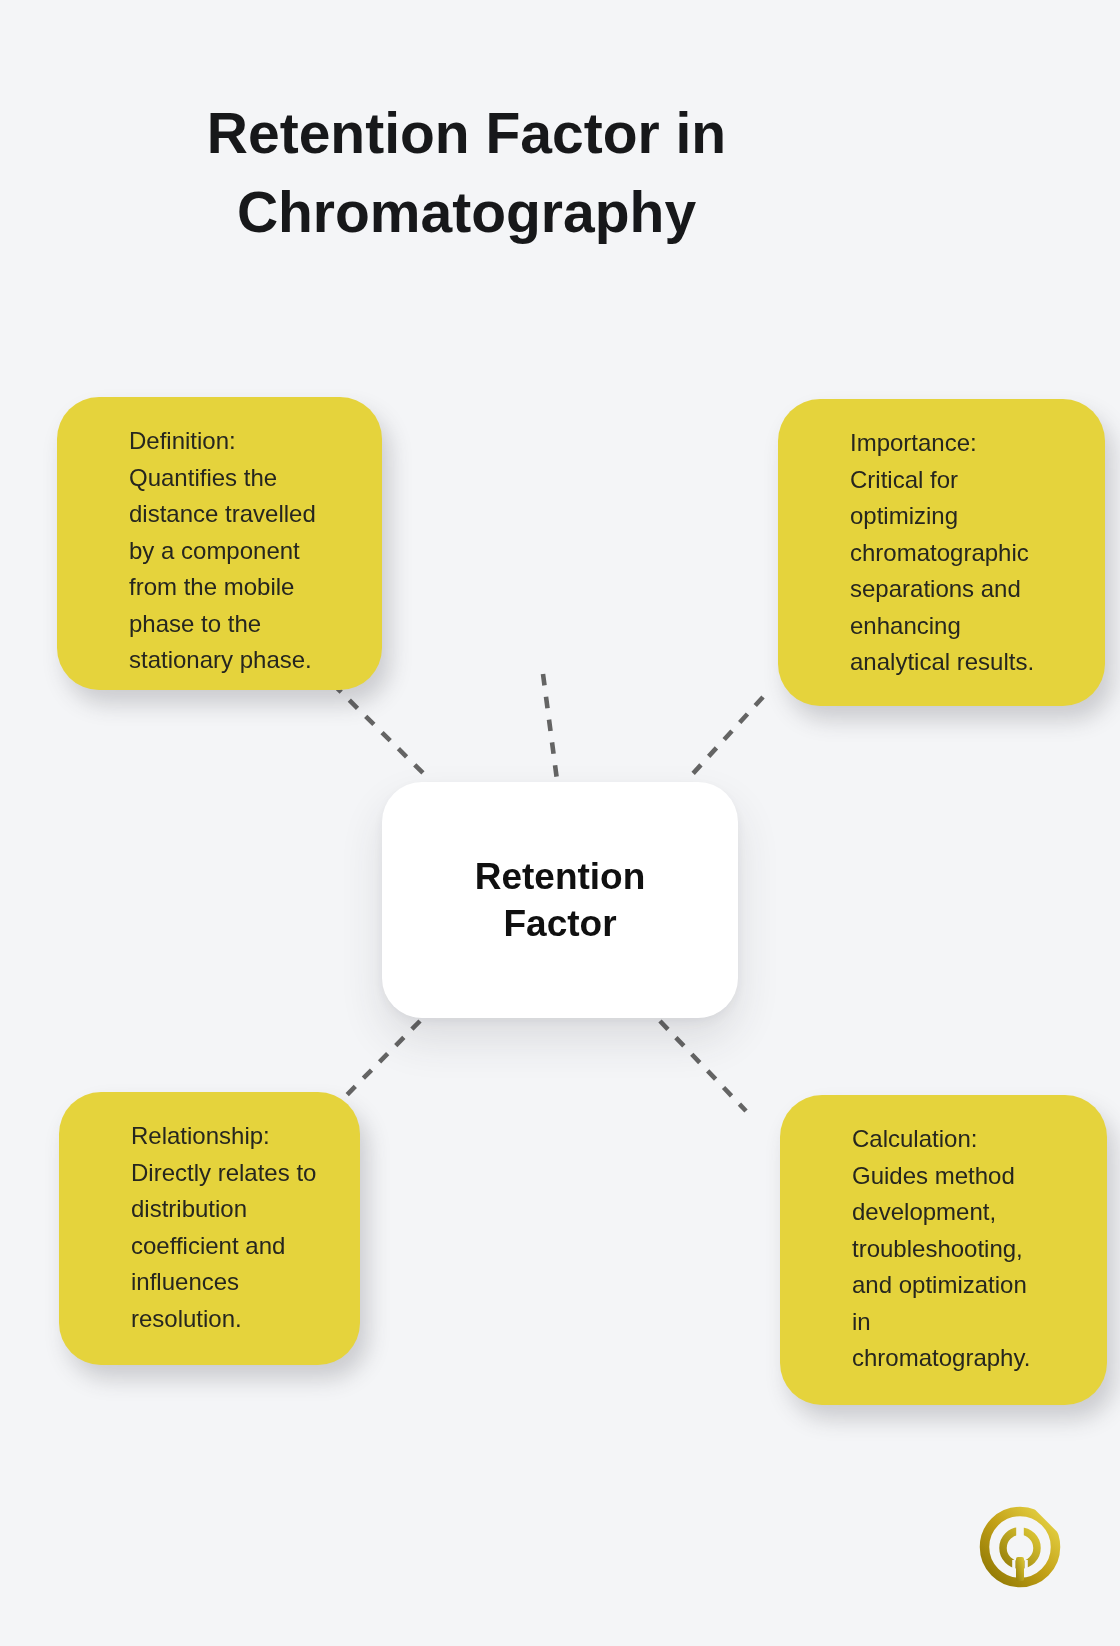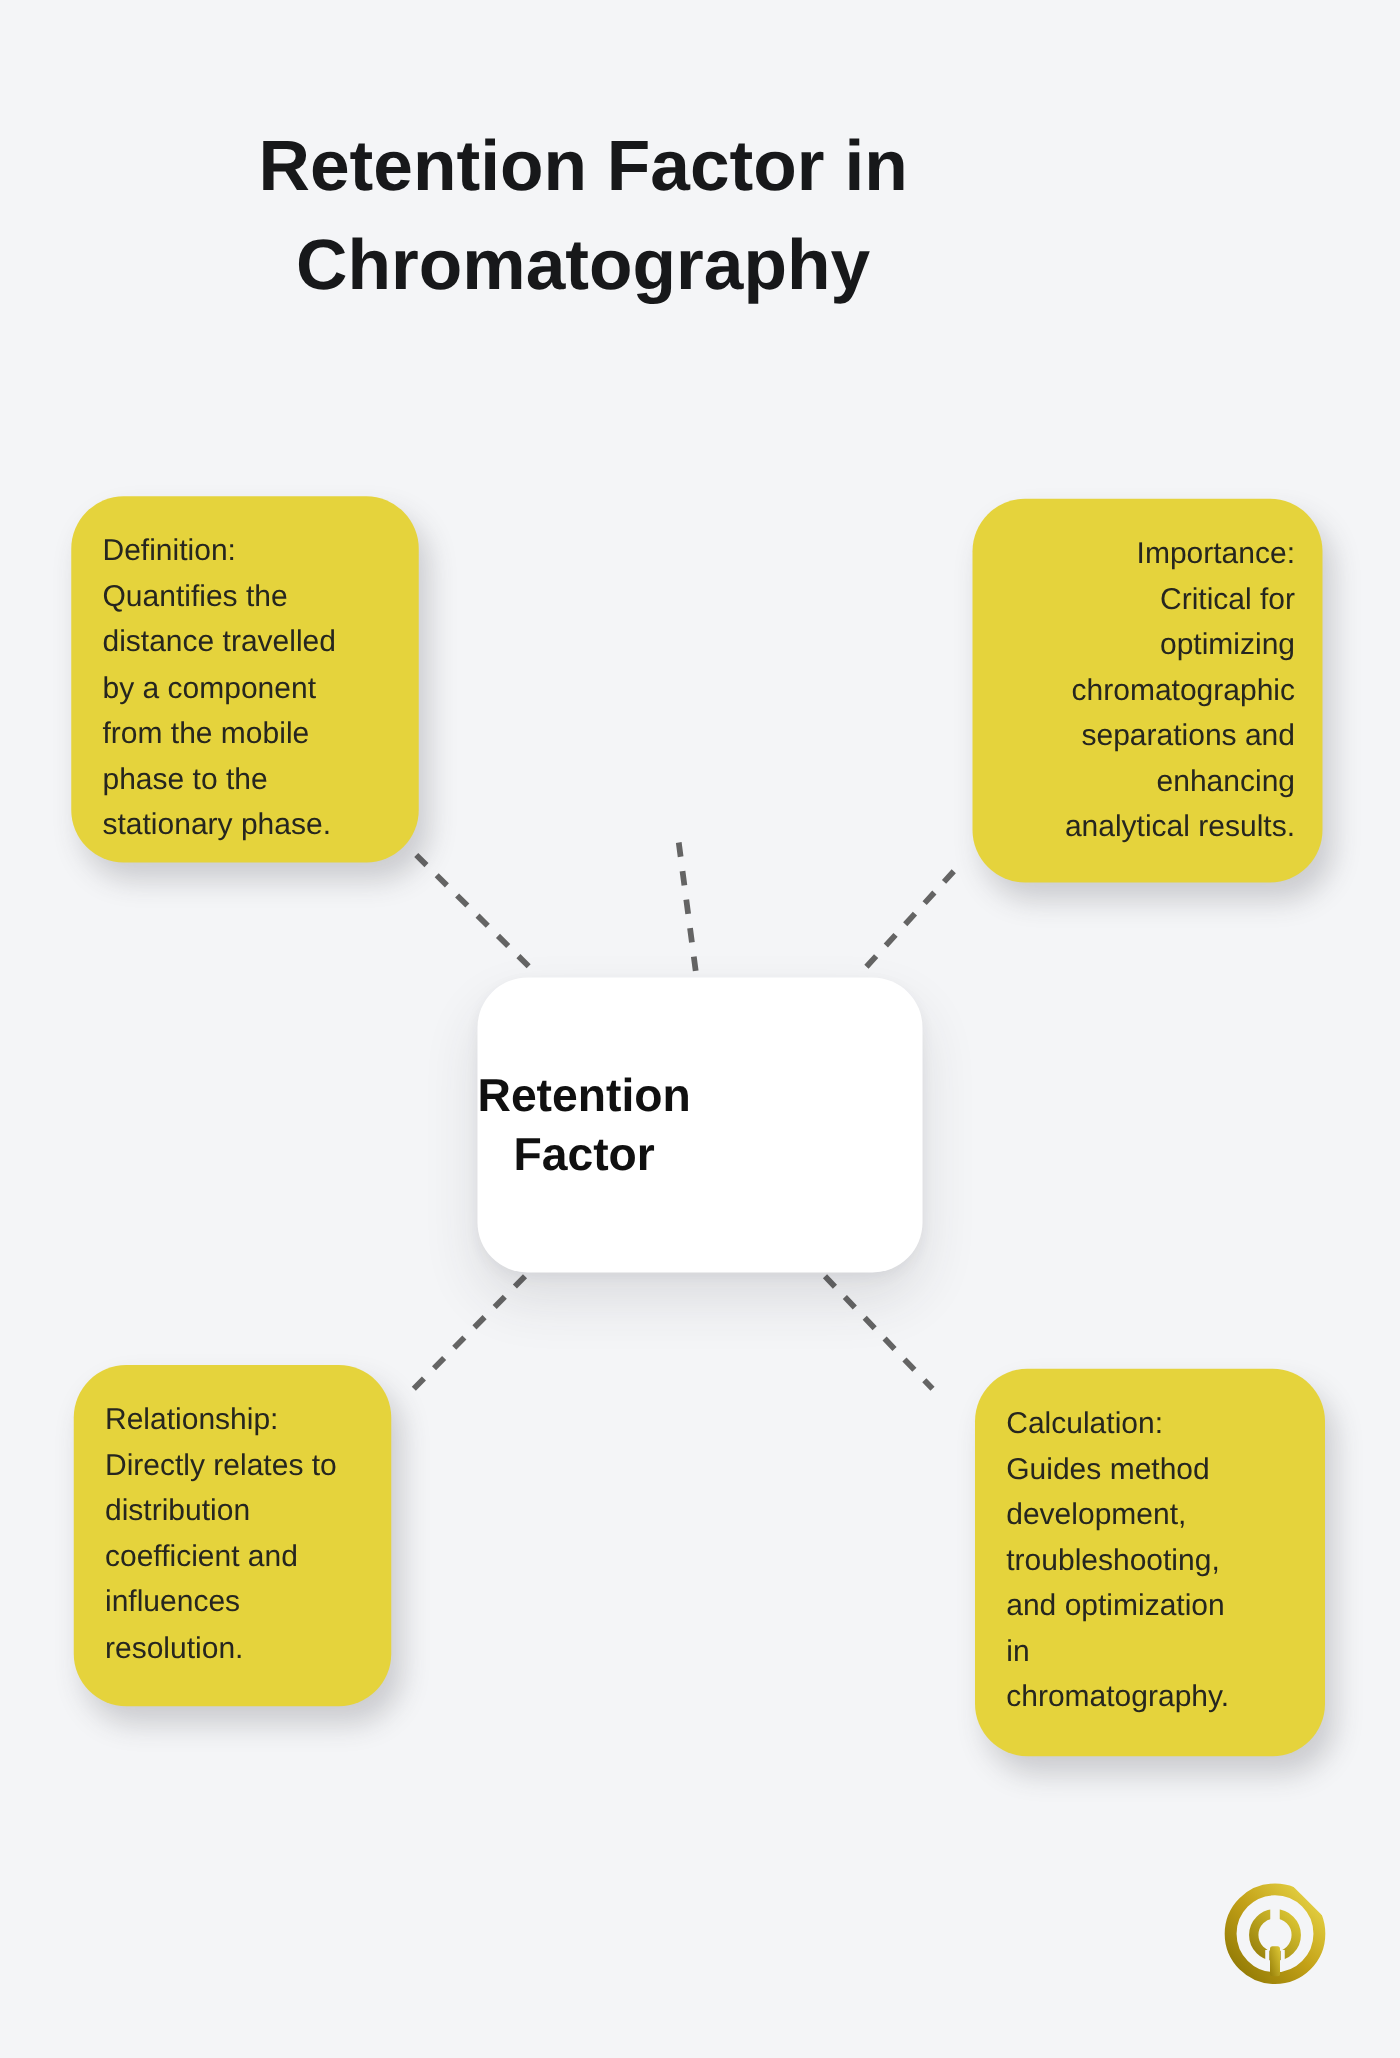--- a/index.html
+++ b/index.html
@@ -36,44 +36,46 @@
     stroke-width: 4.6;
     stroke-dasharray: 11.5 11.5;
     stroke-linecap: butt;
   }
   .card {
     position: absolute;
     background: var(--card-yellow, #e5d33c);
     border-radius: 42px;
     color: var(--card-text, #26261f);
     box-shadow: 8px 14px 22px rgba(60, 60, 70, 0.22);
+    padding-left: 47px;
   }
   .card p {
     margin: 0;
     padding: 26px 22px 12px 25px;
     font-size: 24px;
     line-height: 36.5px;
     white-space: pre-line;
   }
   .card-definition    { left: 57px;  top: 397px;  width: 278px; height: 293px; }
   .card-calculation   { left: 414px; top: 397px;  width: 285px; height: 275px; }
-  .card-importance    { left: 778px; top: 399px;  width: 280px; height: 307px; text-align: right; }
+  .card-importance    { left: 778px; top: 399px;  width: 280px; height: 307px; }
   .card-relationship  { left: 59px;  top: 1092px; width: 254px; height: 273px; }
   .card-applications  { left: 780px; top: 1095px; width: 280px; height: 310px; }
   .center-node {
     position: absolute;
     left: 382px;
     top: 782px;
     width: 356px;
     height: 236px;
     background: var(--node-bg, #ffffff);
     border-radius: 40px;
     box-shadow: 0 22px 44px rgba(50, 50, 60, 0.12), 0 4px 10px rgba(50, 50, 60, 0.06);
     display: flex;
     align-items: center;
+    justify-content: center;
   }
   .center-node .label {
     font-size: 37px;
     line-height: 47px;
     font-weight: 700;
     color: #101010;
     text-align: center;
     white-space: pre-line;
   }
   .logo {

